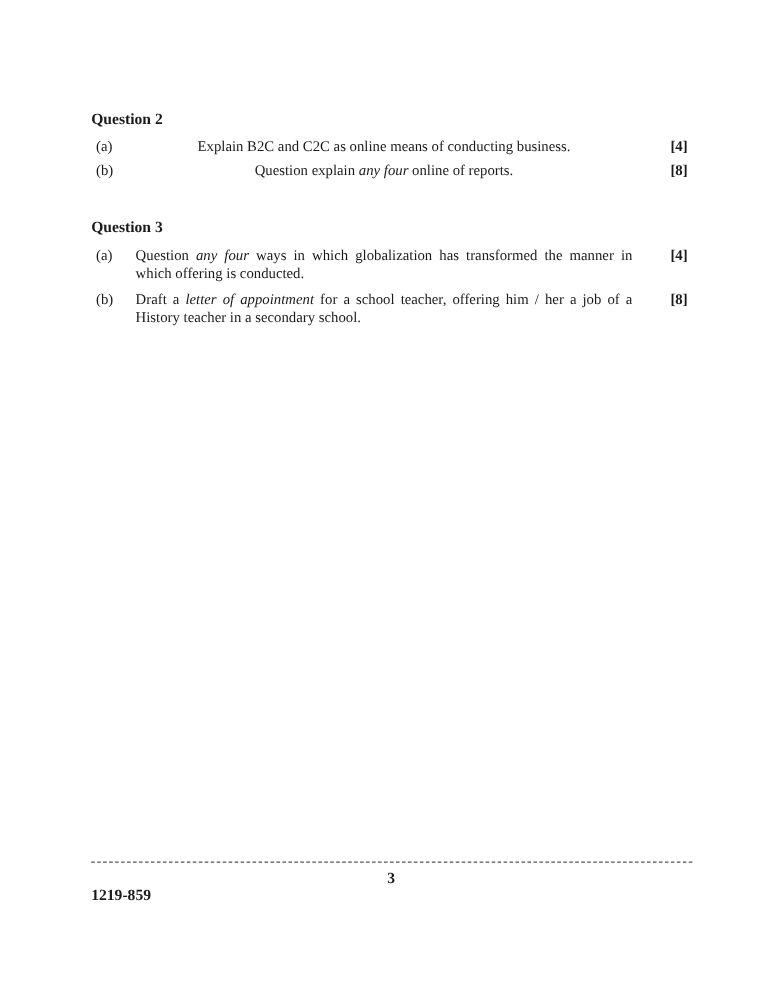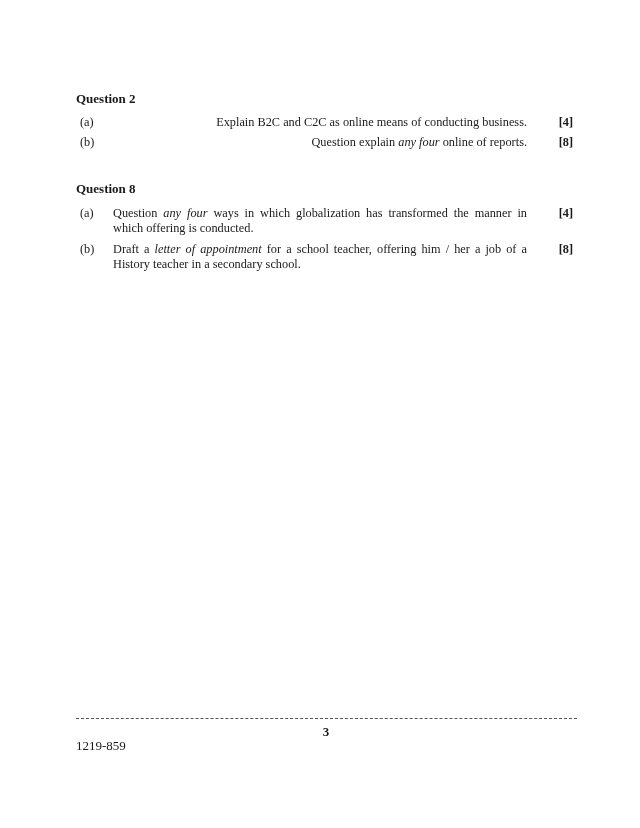--- a/index.html
+++ b/index.html
@@ -35,21 +35,21 @@
     top: 0;
   }
   .q-text {
     position: absolute;
     left: 37px;
     top: 0;
     width: 414px;
     text-align: justify;
   }
   .q-text.single {
-    text-align: right;
+    text-align: center;
     white-space: nowrap;
   }
   .q-marks {
     position: absolute;
     right: 3px;
     top: 0;
     font-weight: bold;
   }
   em { font-style: italic; }
   .dashed-line {
@@ -66,21 +66,21 @@
     width: 652px;
     top: 724px;
     text-align: center;
     font-weight: bold;
     font-size: 13px;
   }
   .paper-code {
     position: absolute;
     left: 76px;
     top: 738px;
-    font-weight: normal;
+    font-weight: bold;
     font-size: 13px;
   }
 </style>
 </head>
 <body>
 
 <div class="question-heading" style="top:91px;">Question 2</div>
 
 <div class="q-item" style="top:115px;">
   <span class="q-label">(a)</span>
@@ -89,21 +89,21 @@
   </span>
   <span class="q-marks">[4]</span>
 </div>
 
 <div class="q-item" style="top:135px;">
   <span class="q-label">(b)</span>
   <span class="q-text single"><span>Question explain </span><em>any four</em><span> online of reports.</span></span>
   <span class="q-marks">[8]</span>
 </div>
 
-<div class="question-heading" style="top:181px;">Question 8</div>
+<div class="question-heading" style="top:181px;">Question 3</div>
 
 <div class="q-item" style="top:206px;">
   <span class="q-label">(a)</span>
   <span class="q-text"><span>Question </span><em>any four</em><span> ways in which globalization has transformed the manner in which offering is conducted.</span></span>
   <span class="q-marks">[4]</span>
 </div>
 
 <div class="q-item" style="top:242px;">
   <span class="q-label">(b)</span>
   <span class="q-text"><span>Draft a </span><em>letter of appointment</em><span> for a school teacher, offering him / her a job of a History teacher in a secondary school.</span></span>

